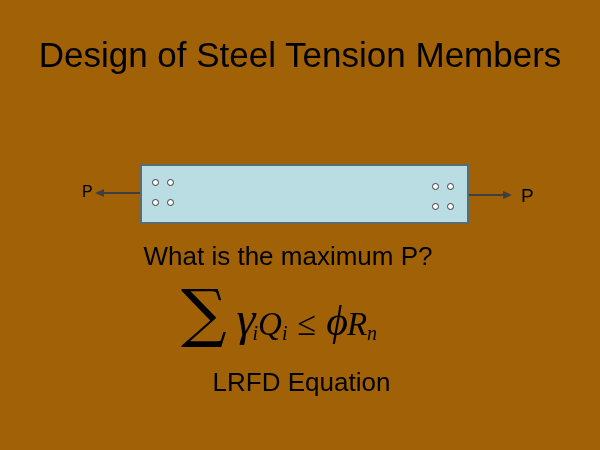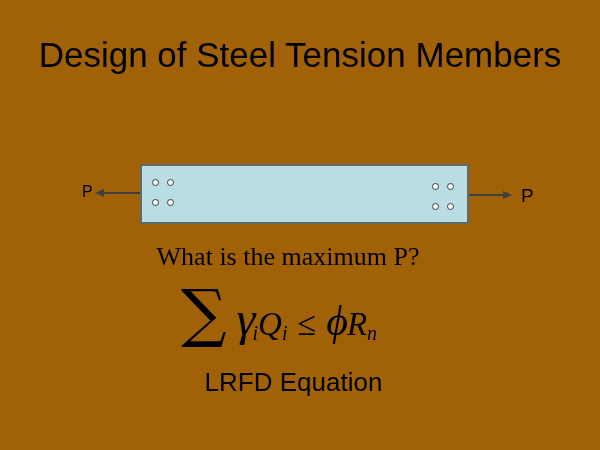--- a/index.html
+++ b/index.html
@@ -84,21 +84,20 @@
   
   .question {
     position: absolute;
     top: 242px;
     left: 0;
     width: 576px;          
     text-align: center;
     font-size: 26px;
     line-height: 1.15;
     white-space: nowrap;
-    font-family: Liberation Serif, serif;
   }
 
   
   .equation {
     position: absolute;
     top: 281px;
     left: 0;
     width: 558px;          
     display: flex;
     justify-content: center;
@@ -147,20 +146,21 @@
   
   .caption {
     position: absolute;
     top: 368px;
     left: 0;
     width: 587px;          
     text-align: center;
     font-size: 26px;
     line-height: 1.15;
     white-space: nowrap;
+    padding-left: 8px;
   }
 </style>
 </head>
 <body>
 
 <div class="slide">
 
   <div class="title">Design of Steel Tension Members</div>
 
   <div>

